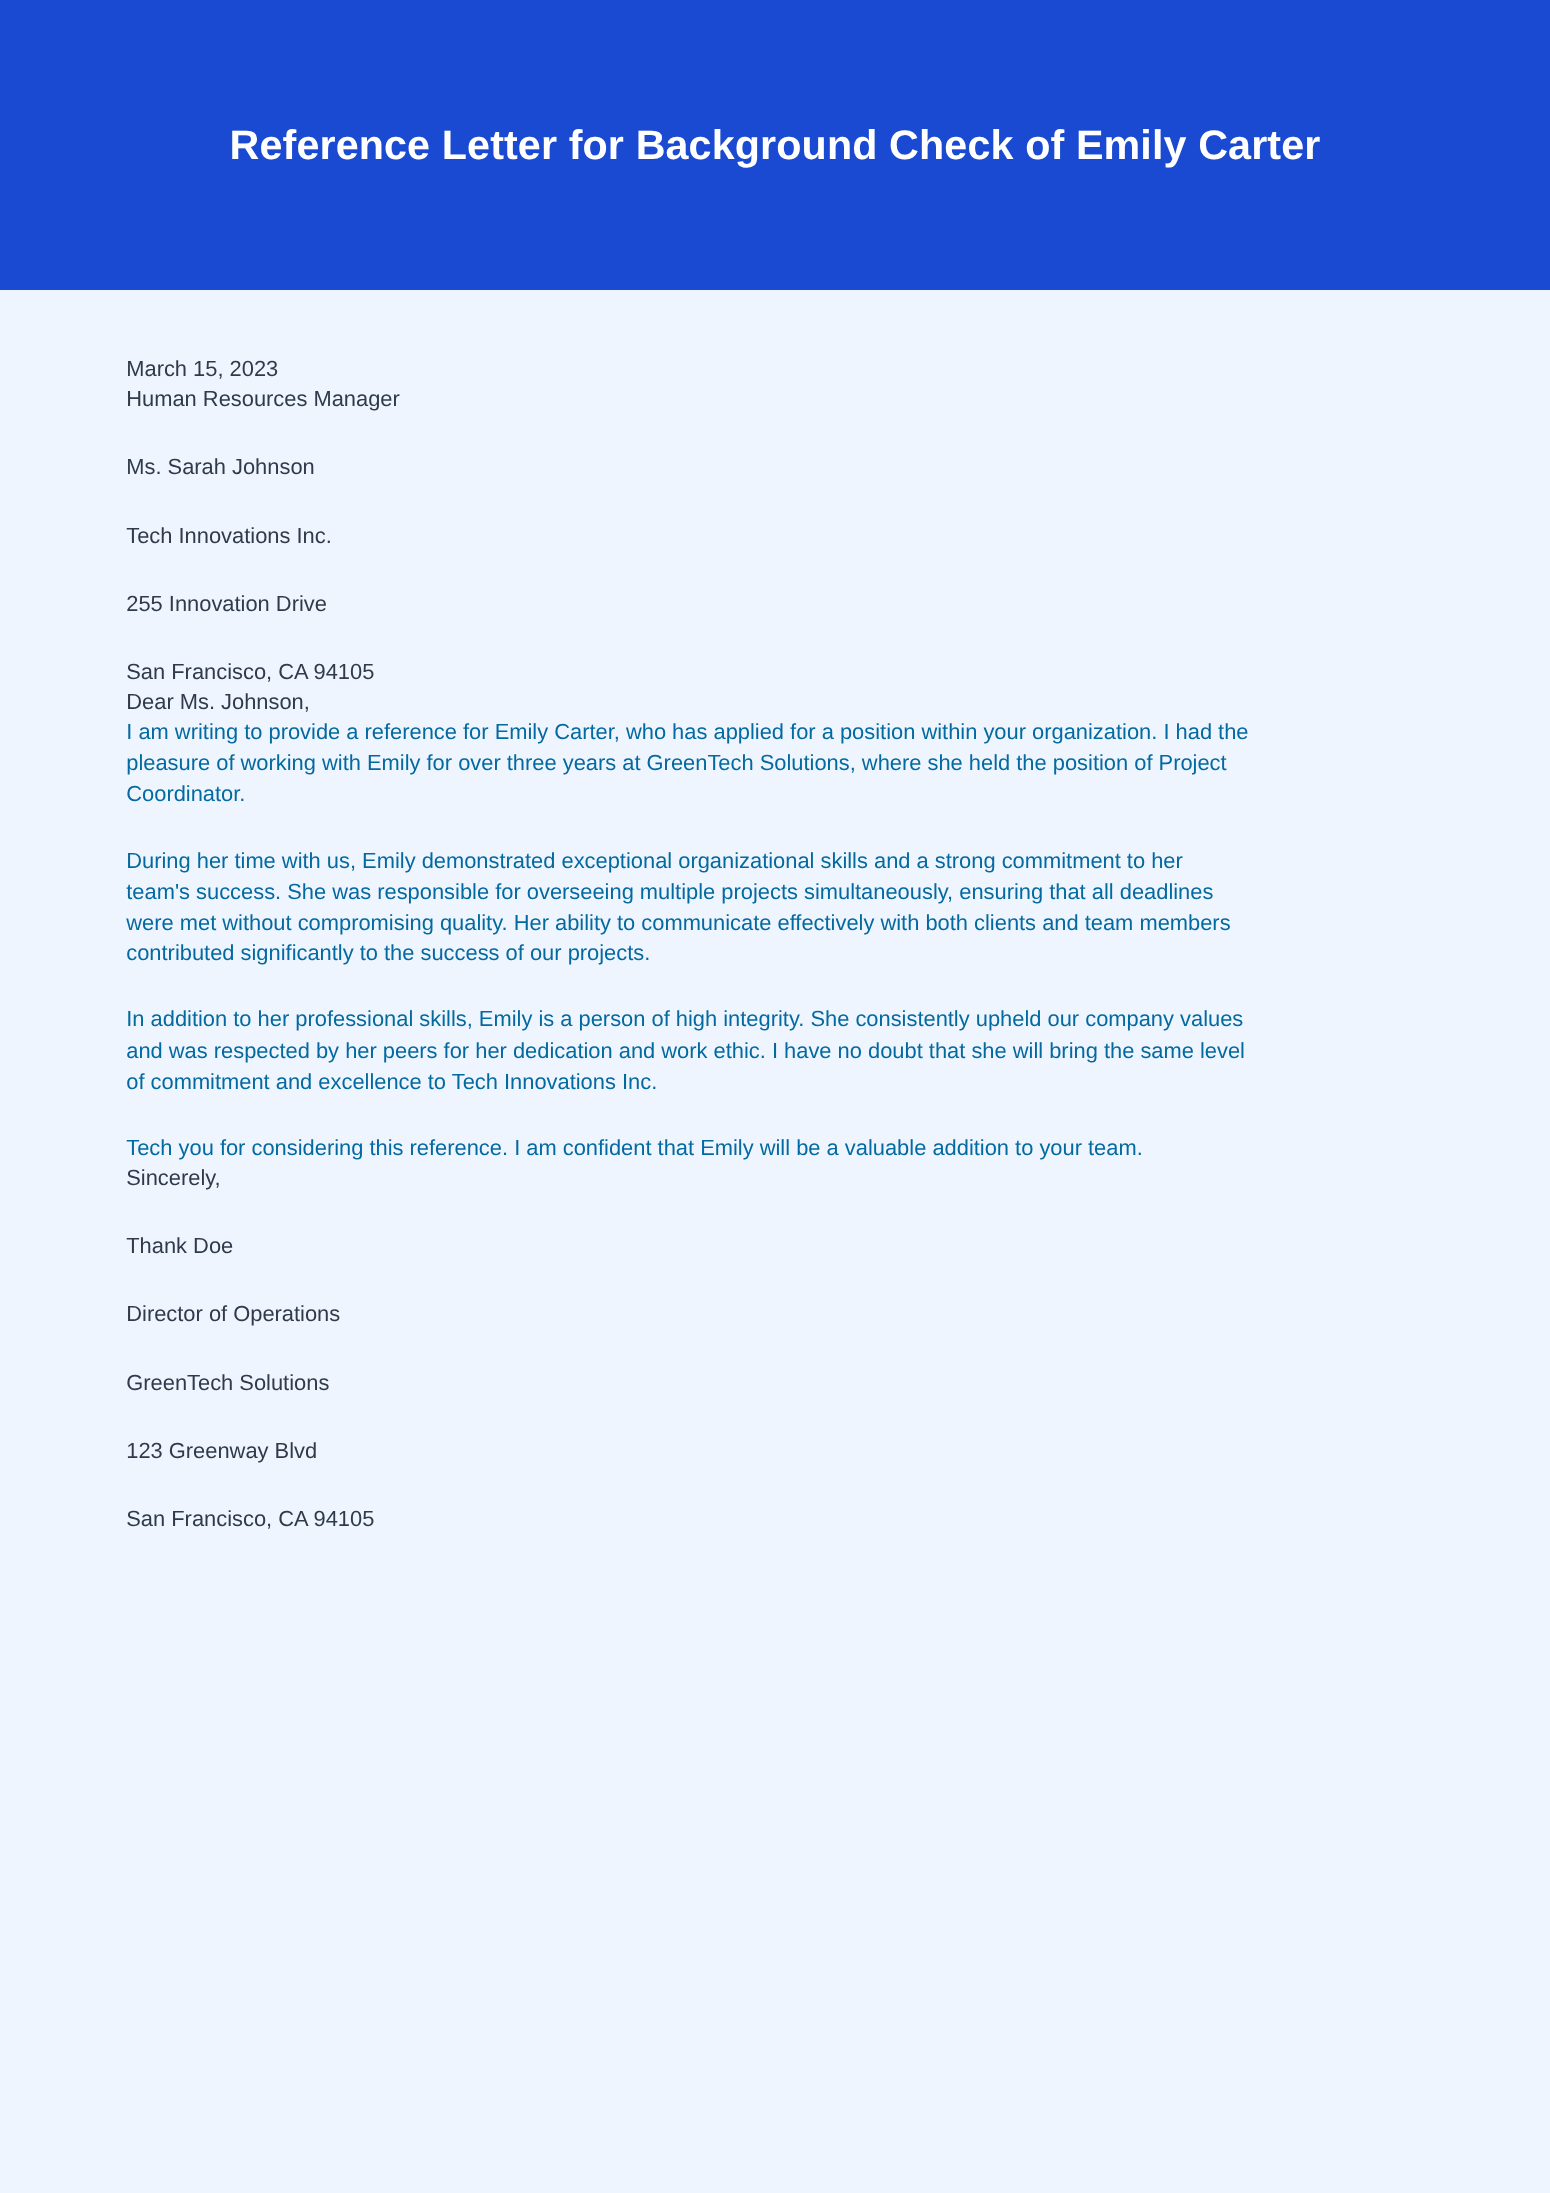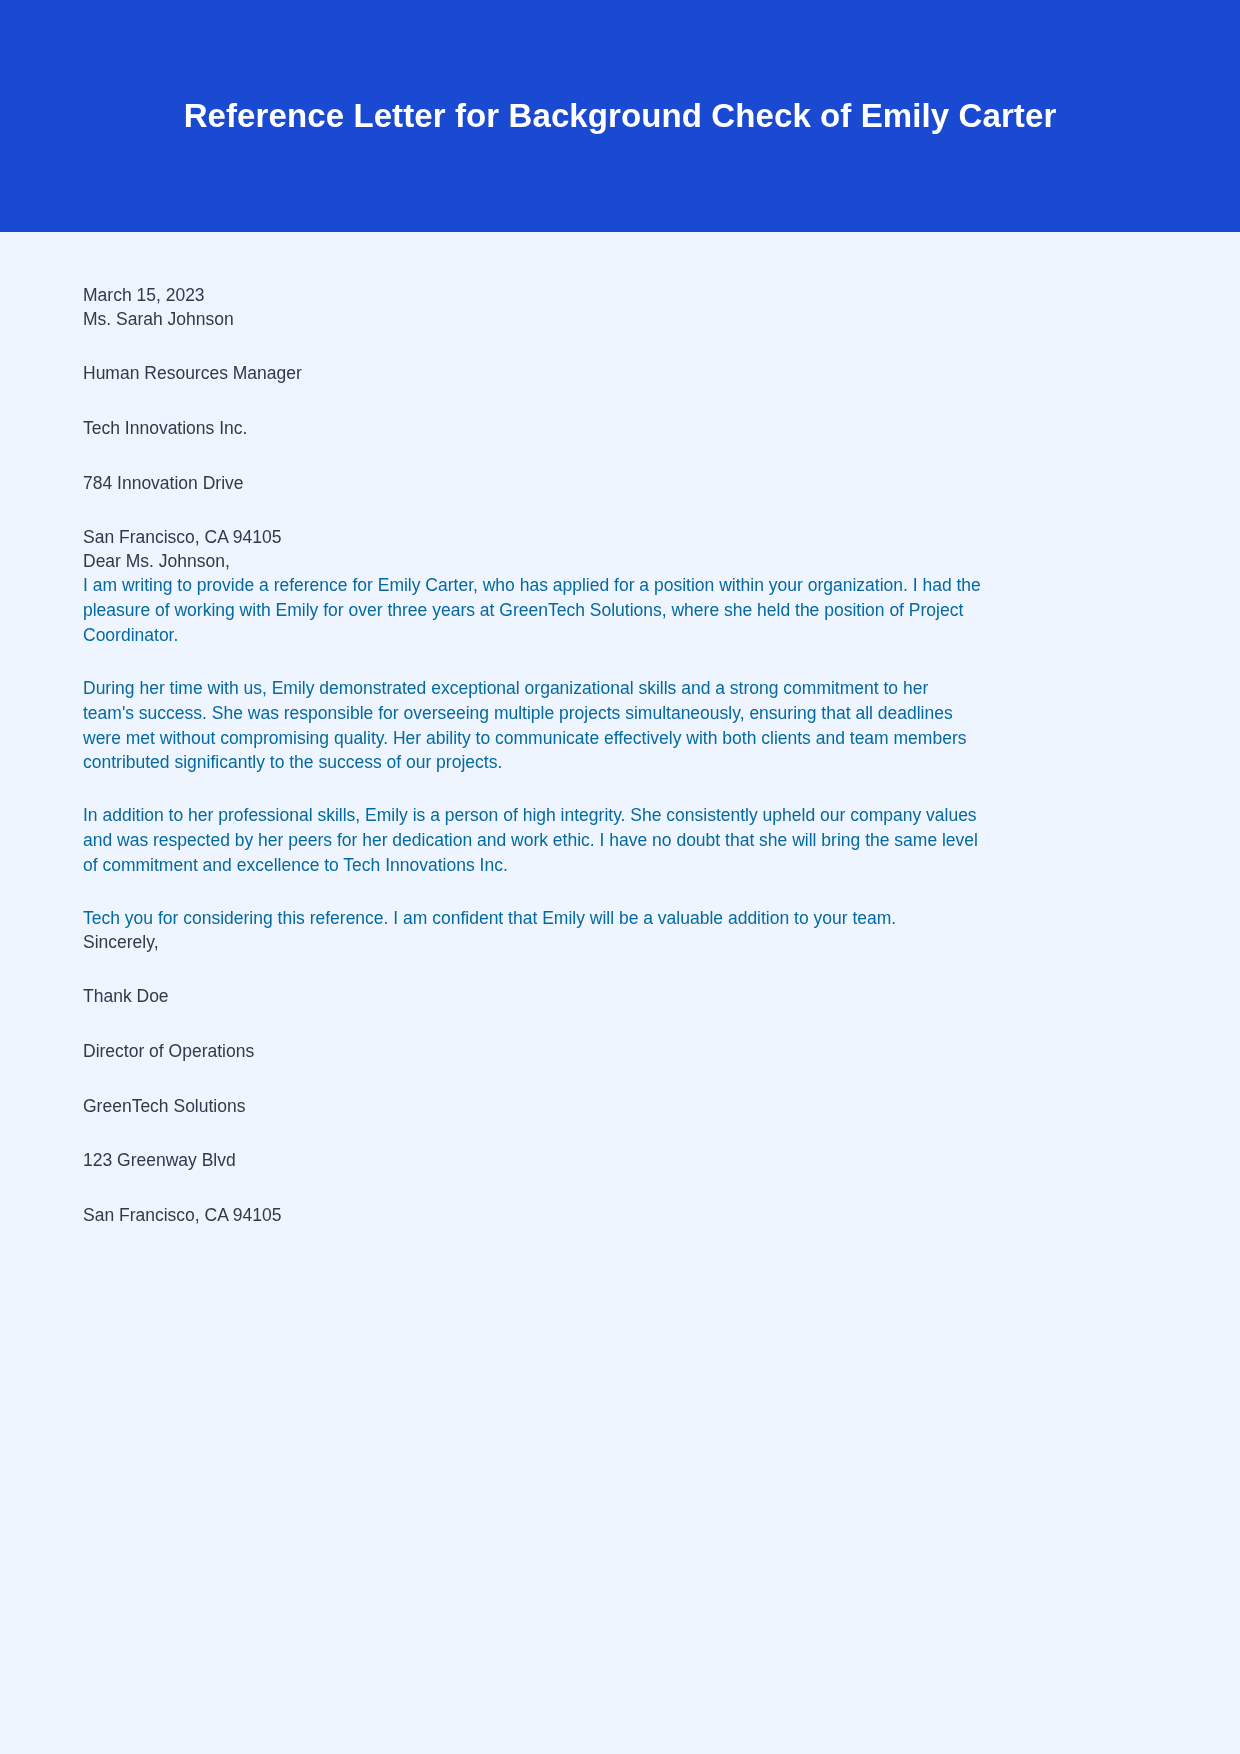--- a/index.html
+++ b/index.html
@@ -40,22 +40,21 @@
     font-size: 33px;
     font-weight: bold;
     letter-spacing: 0.1px;
     text-align: center;
     line-height: 1.25;
   }
 
   
   .letter-body {
     flex: 1 1 auto;
-    padding: 52px 120px 40px 59px;
-    margin-left: 24px;
+    padding: 52px 120px 40px 101px;
   }
 
   .letter-block {
     max-width: 900px;
   }
 
   .line {
     font-size: 17.5px;
     line-height: 1.35;
     color: #2f3a4a;
@@ -89,24 +88,24 @@
     <h1 class="letter-title">Reference Letter for Background Check of Emily Carter</h1>
   </div>
 
   <div class="letter-body">
 
     <div class="letter-block">
       <div class="line">March 15, 2023</div>
     </div>
 
     <div class="letter-block">
+      <div class="line">Human Resources Manager</div>
       <div class="line">Ms. Sarah Johnson</div>
-      <div class="line">Human Resources Manager</div>
       <div class="line">Tech Innovations Inc.</div>
-      <div class="line">784 Innovation Drive</div>
+      <div class="line">255 Innovation Drive</div>
       <div class="line">San Francisco, CA 94105</div>
     </div>
 
     <div class="letter-block">
       <div class="line">Dear Ms. Johnson,</div>
     </div>
 
     <div class="letter-block">
       <p class="para">I am writing to provide a reference for Emily Carter, who has applied for a position within your organization. I had the pleasure of working with Emily for over three years at GreenTech Solutions, where she held the position of Project Coordinator.</p>
       <p class="para">During her time with us, Emily demonstrated exceptional organizational skills and a strong commitment to her team's success. She was responsible for overseeing multiple projects simultaneously, ensuring that all deadlines were met without compromising quality. Her ability to communicate effectively with both clients and team members contributed significantly to the success of our projects.</p>

